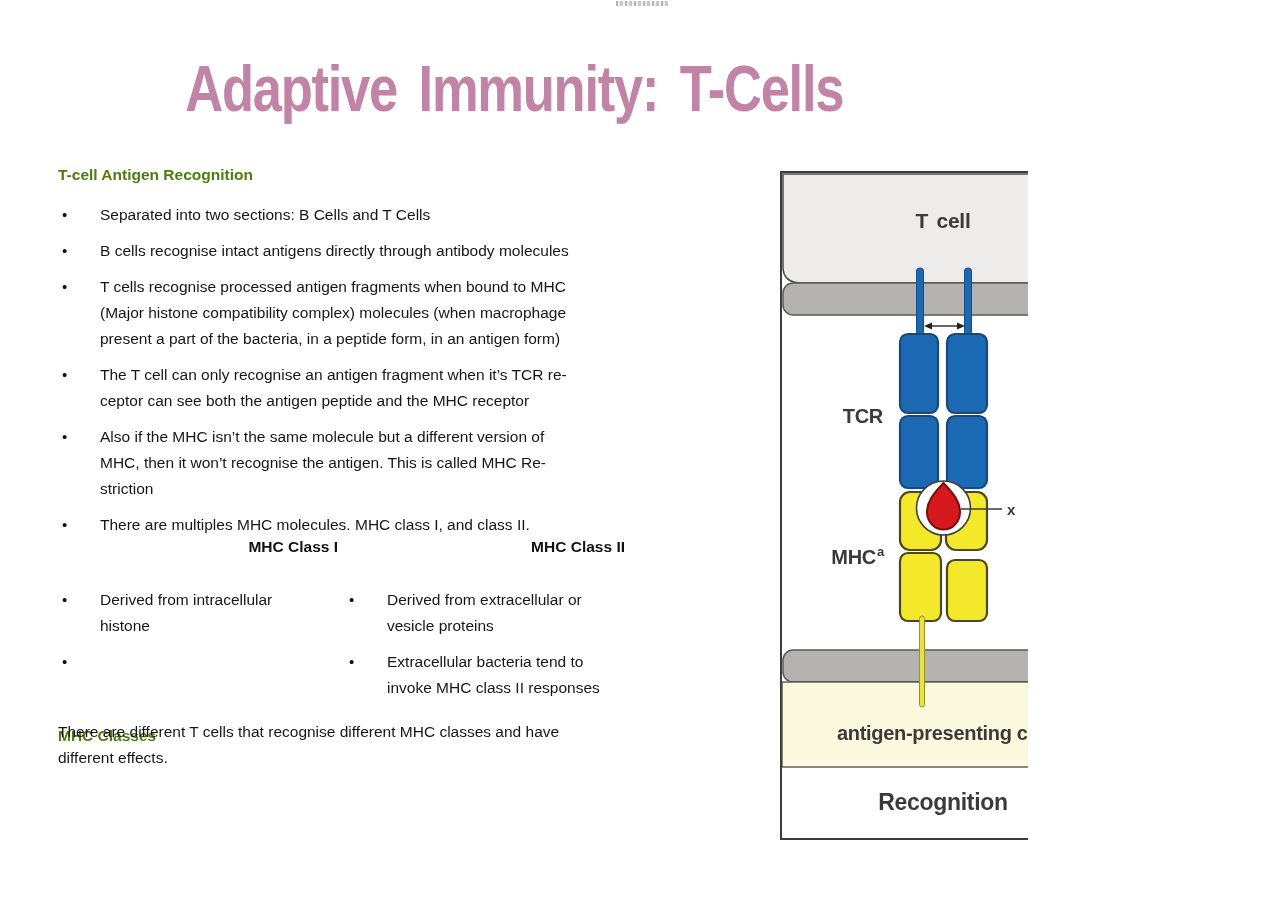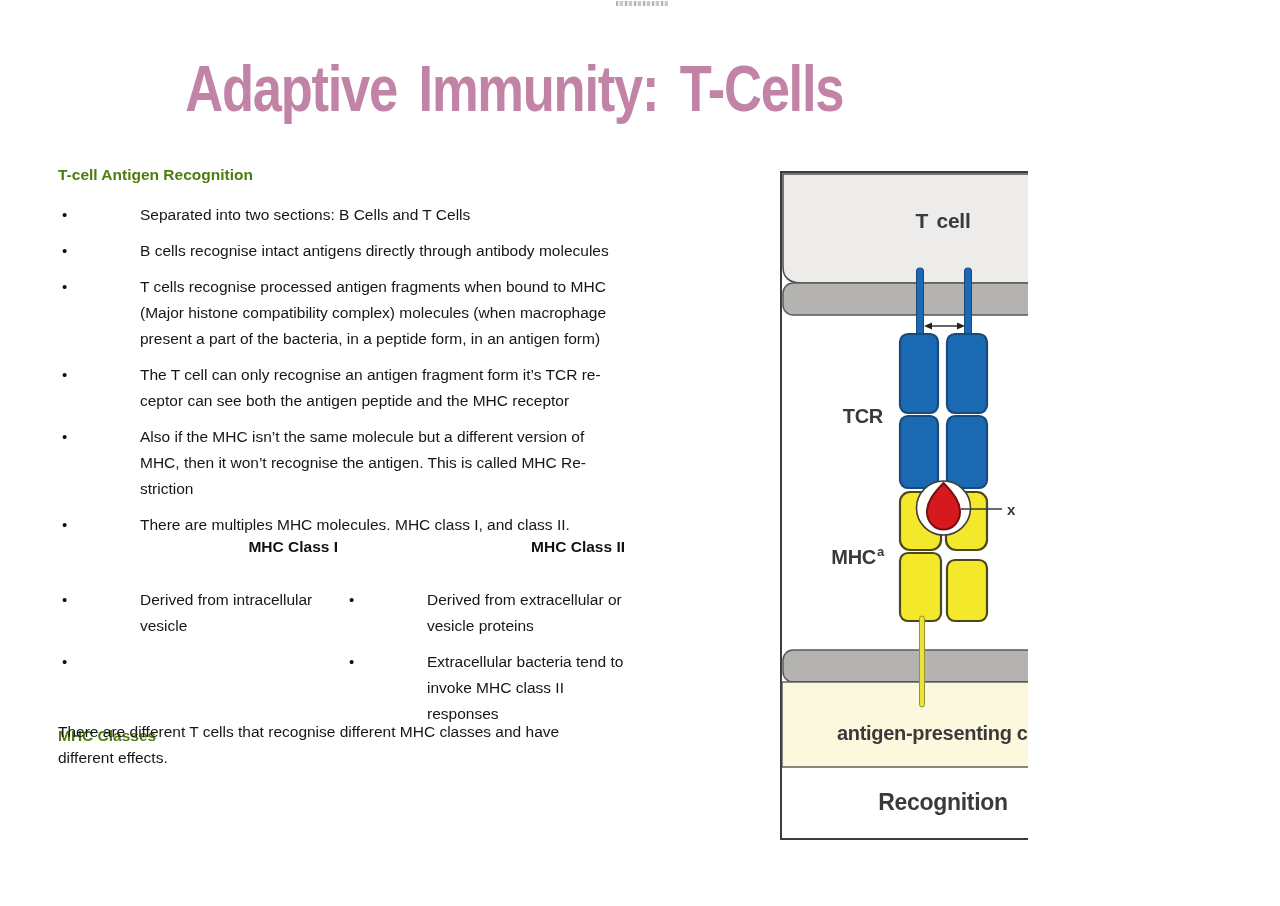--- a/index.html
+++ b/index.html
@@ -39,21 +39,20 @@
   }
   .bullet .dot{
     flex:0 0 42px;
     font-size:15px;line-height:26px;color:#111;
     padding-left:4px;box-sizing:border-box;
   }
   .bullet .btxt{
     flex:1;
     font-size:15.5px;line-height:26px;color:#161616;
     white-space:pre-line;
-    margin-left:40px;
   }
   .col-header{
     position:absolute;width:280px;
     text-align:right;font-size:15.5px;font-weight:bold;color:#111;
   }
   .col-bullet{width:290px;}
   .para{
     position:absolute;left:58px;width:570px;
     font-size:15.5px;line-height:26px;color:#161616;
     white-space:pre-line;
@@ -96,21 +95,21 @@
 
     <div class="bullet" style="top:274px">
       <span class="dot">•</span>
       <span class="btxt">T cells recognise processed antigen fragments when bound to MHC
 (Major histone compatibility complex) molecules (when macrophage
 present a part of the bacteria, in a peptide form, in an antigen form)</span>
     </div>
 
     <div class="bullet" style="top:362px">
       <span class="dot">•</span>
-      <span class="btxt">The T cell can only recognise an antigen fragment form it’s TCR re-
+      <span class="btxt">The T cell can only recognise an antigen fragment when it’s TCR re-
 ceptor can see both the antigen peptide and the MHC receptor</span>
     </div>
 
     <div class="bullet" style="top:424px">
       <span class="dot">•</span>
       <span class="btxt">Also if the MHC isn’t the same molecule but a different version of
 MHC, then it won’t recognise the antigen. This is called MHC Re-
 striction</span>
     </div>
 
@@ -118,21 +117,21 @@
       <span class="dot">•</span>
       <span class="btxt">There are multiples MHC molecules. MHC class I, and class II.</span>
     </div>
 
     <div class="col-header" style="left:58px;top:538px">MHC Class I</div>
     <div class="col-header" style="left:345px;top:538px">MHC Class II</div>
 
     <div class="bullet col-bullet" style="left:58px;top:587px">
       <span class="dot">•</span>
       <span class="btxt">Derived from intracellular
-vesicle</span>
+histone</span>
     </div>
     <div class="bullet col-bullet" style="left:58px;top:649px">
       <span class="dot">•</span>
     </div>
     <div class="bullet col-bullet" style="left:345px;top:587px">
       <span class="dot">•</span>
       <span class="btxt">Derived from extracellular or
 vesicle proteins</span>
     </div>
     <div class="bullet col-bullet" style="left:345px;top:649px">

